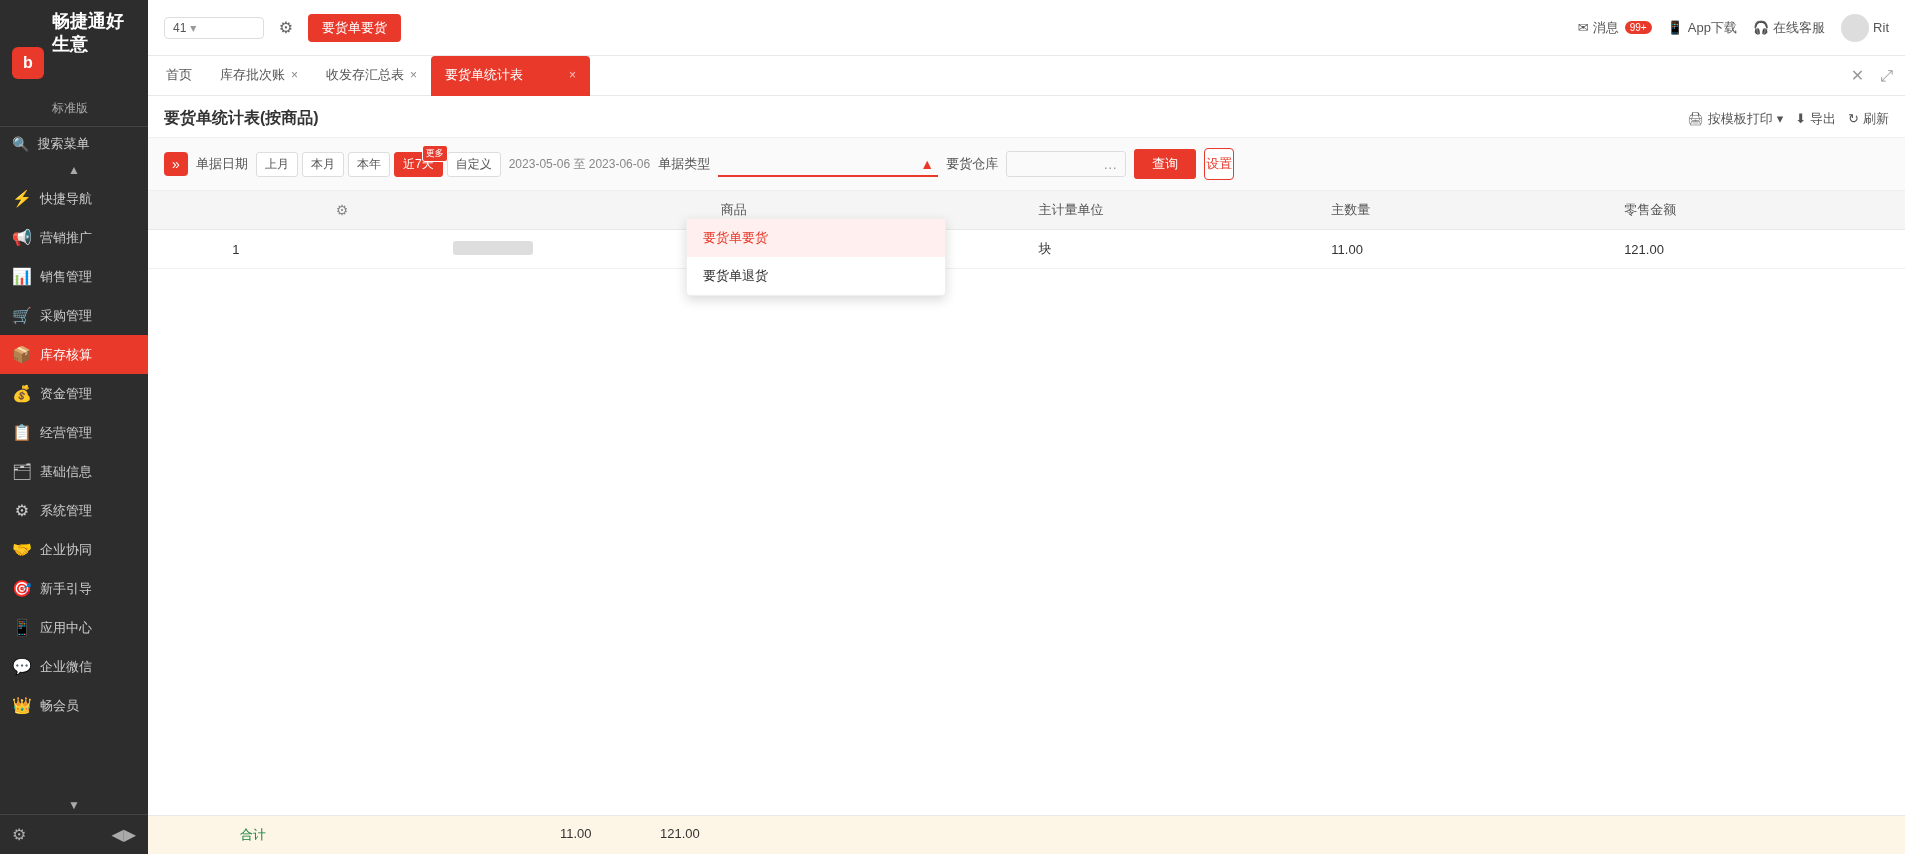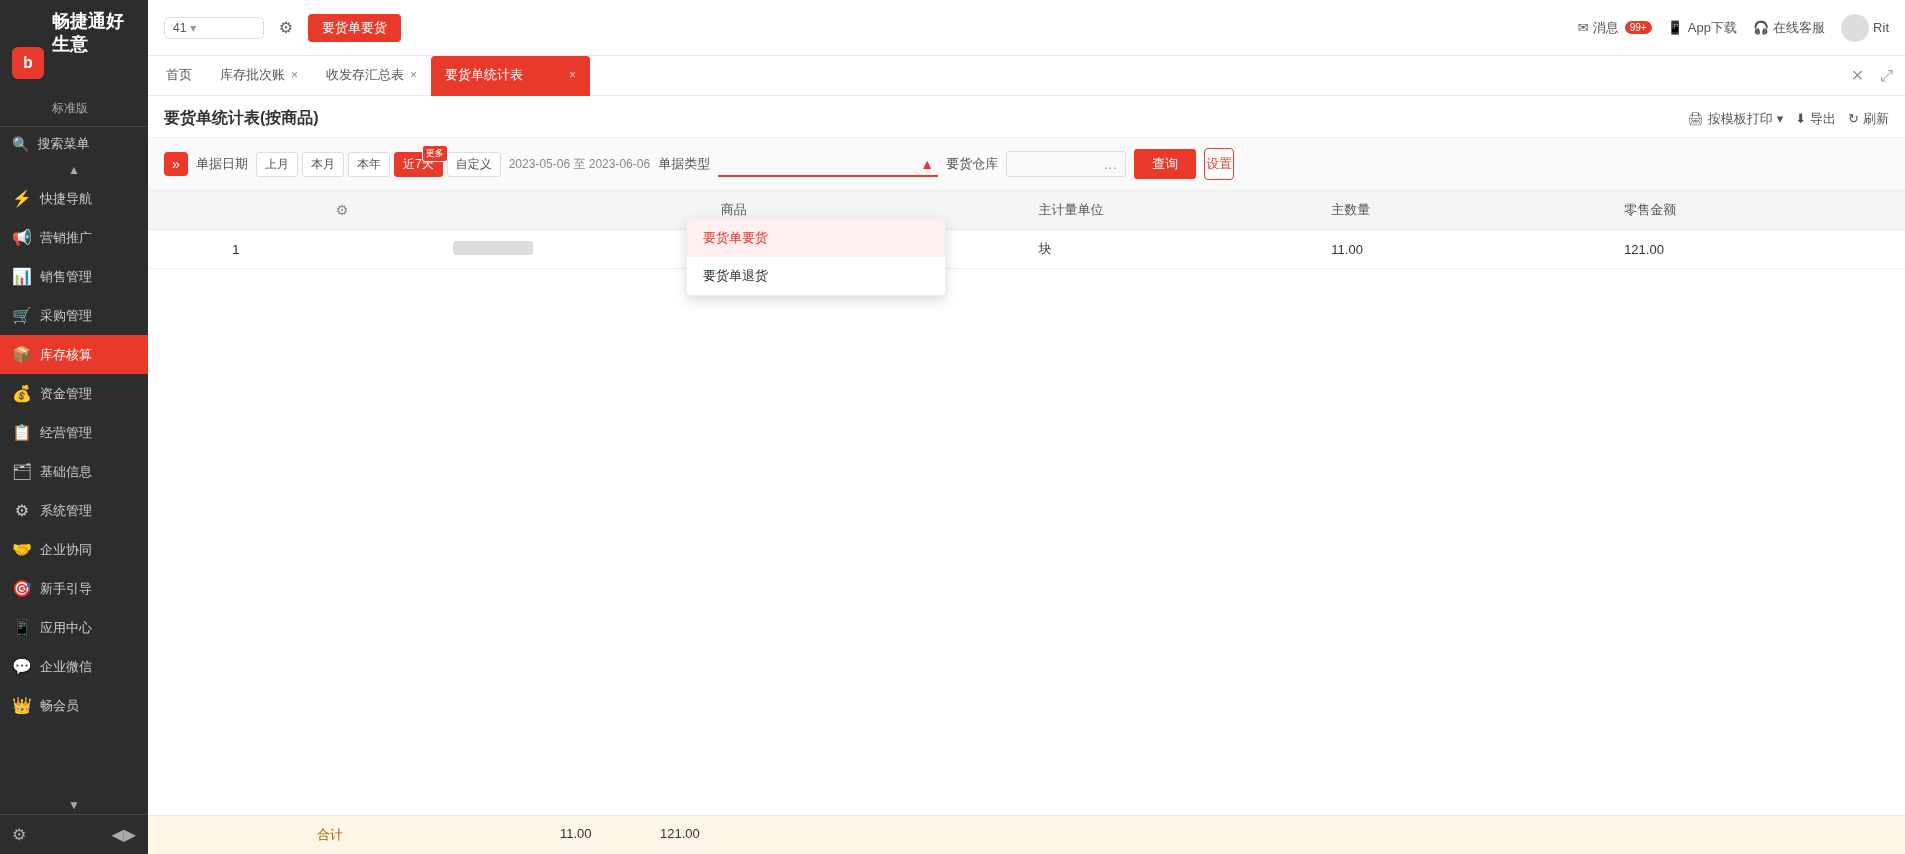--- a/index.html
+++ b/index.html
@@ -420,23 +420,22 @@
     .table-footer {
       background: #fdf5e6;
       border-top: 1px solid #e8e8e8;
       padding: 10px 12px;
       display: flex;
       flex-shrink: 0;
     }
     .footer-label {
       width: 200px;
       font-size: 13px;
-      color: #a16207;
+      color: #15803d;
       padding-left: 20px;
-      text-align: center;
     }
     .footer-val {
       font-size: 13px;
       color: #333;
       min-width: 80px;
       text-align: left;
     }
     .footer-val2 {
       font-size: 13px;
       color: #333;

